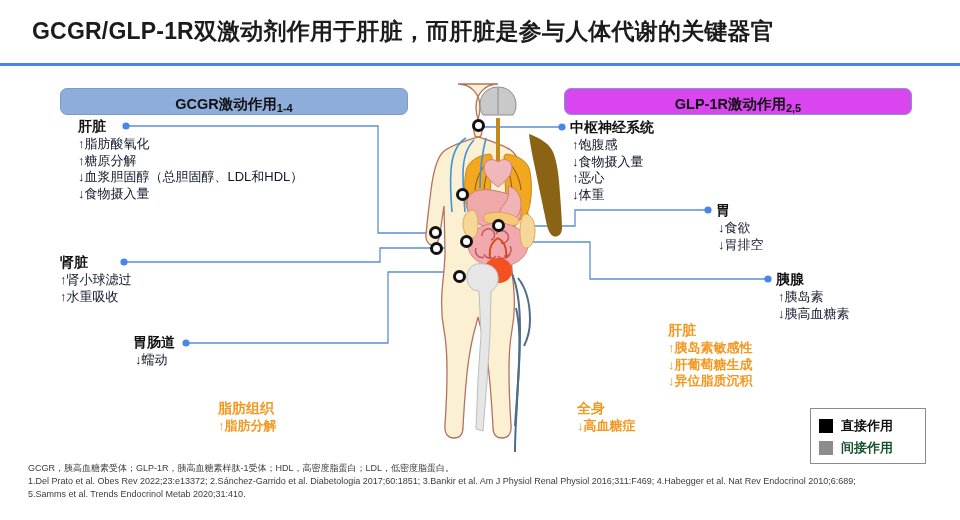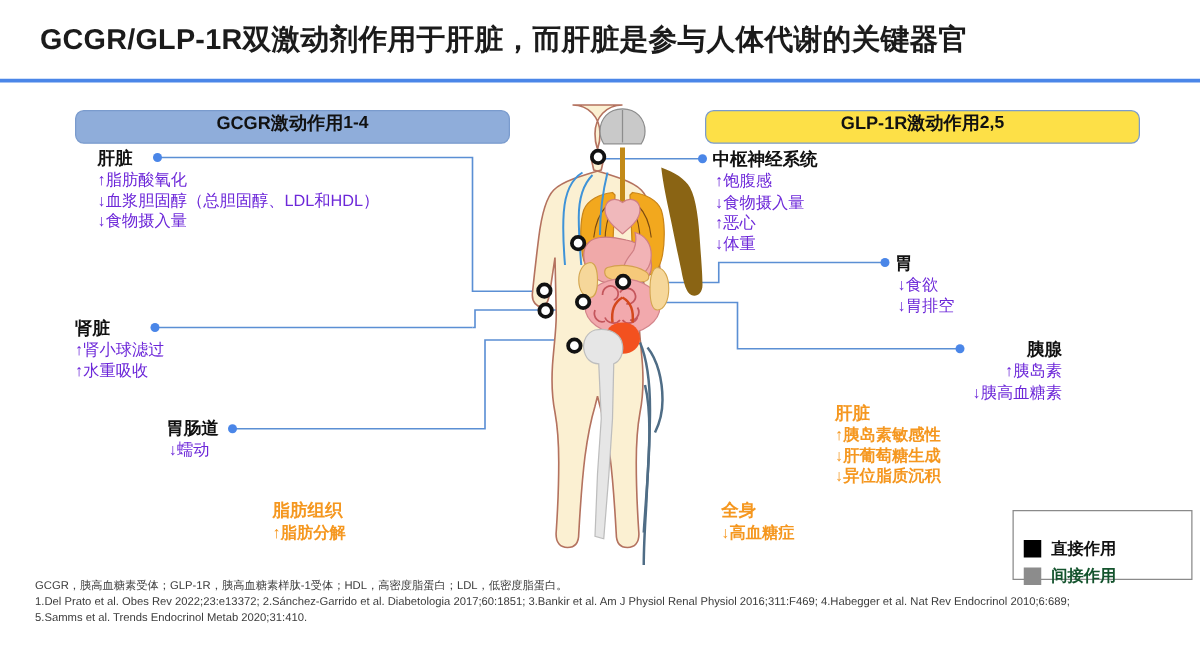--- a/index.html
+++ b/index.html
@@ -19,53 +19,53 @@
     color:#1b1b1b;white-space:nowrap;
   }
   .title-rule{
     position:absolute;left:0;top:63px;width:960px;height:3px;
     background:#4a86e8;
   }
 
   
   .panel-hd{
     position:absolute;height:27px;border-radius:7px;
-    display:flex;align-items:flex-start;justify-content:center;
+    display:flex;align-items:flex-end;justify-content:center;
     font-size:14.5px;font-weight:700;color:#111;
     box-sizing:border-box;
   }
   .panel-hd.left{
     left:60px;top:88px;width:348px;
     background:#8fadda;border:1px solid #7a9bcd;
   }
   .panel-hd.right{
     left:564px;top:88px;width:348px;
-    background:#fde047;border:1px solid #7a9bcd;
-  }
-  .panel-hd sup{font-size:14px;font-weight:700;}
+    background:#d946ef;border:1px solid #7a9bcd;
+  }
+  .panel-hd sup{font-size:11px;font-weight:700;}
 
   
   .blk{position:absolute;line-height:1.28;}
   .blk .hd{font-size:14px;font-weight:700;color:#111;}
-  .blk .ln{font-size:13px;color:#6d28d9;white-space:nowrap;}
+  .blk .ln{font-size:13px;color:#0f172a;white-space:nowrap;}
   .blk.orange .hd{color:#f5971f;}
   .blk.orange .ln{color:#f5971f;font-weight:700;}
   .blk.orange .hd{font-weight:700;}
 
   
   .ind{padding-left:2px;}
 
   
   .conn{position:absolute;pointer-events:none;}
 
   
   .legend{
-    position:absolute;left:810px;top:408px;width:144px;height:56px;
+    position:absolute;left:810px;top:408px;width:116px;height:56px;
     border:1px solid #8a8a8a;background:#fff;box-sizing:border-box;
-    padding:19px 8px;
+    padding:6px 8px;
   }
   .legend .row{display:flex;align-items:center;gap:8px;height:22px;}
   .legend .sw{width:14px;height:14px;display:inline-block;}
   .legend .sw.direct{background:#000;}
   .legend .sw.indirect{background:#8c8c8c;}
   .legend .lbl{font-size:13px;font-weight:700;}
   .legend .lbl.direct{color:#111;}
   .legend .lbl.indirect{color:#14532d;}
 
   
@@ -202,20 +202,21 @@
     <div class="marker hollow" style="left:31px;top:148px;"></div>
     <div class="marker hollow" style="left:62px;top:157px;"></div>
     <div class="marker hollow" style="left:32px;top:164px;"></div>
     <div class="marker hollow" style="left:55px;top:192px;"></div>
     <div class="marker hollow" style="left:58px;top:110px;"></div>
   </div>
 
   <div class="blk" style="left:78px;top:118px;">
     <div class="hd">肝脏</div>
     <div class="ln">↑脂肪酸氧化</div>
+    <div class="ln">↑糖原分解</div>
     <div class="ln">↓血浆胆固醇（总胆固醇、LDL和HDL）</div>
     <div class="ln">↓食物摄入量</div>
   </div>
 
   <div class="blk" style="left:60px;top:254px;">
     <div class="hd">肾脏</div>
     <div class="ln">↑肾小球滤过</div>
     <div class="ln">↑水重吸收</div>
   </div>
 
@@ -231,21 +232,21 @@
     <div class="ln ind">↑恶心</div>
     <div class="ln ind">↓体重</div>
   </div>
 
   <div class="blk" style="left:716px;top:202px;">
     <div class="hd">胃</div>
     <div class="ln ind">↓食欲</div>
     <div class="ln ind">↓胃排空</div>
   </div>
 
-  <div class="blk" style="left:776px;top:271px;text-align:right;">
+  <div class="blk" style="left:776px;top:271px;">
     <div class="hd">胰腺</div>
     <div class="ln ind">↑胰岛素</div>
     <div class="ln ind">↓胰高血糖素</div>
   </div>
 
   <div class="blk orange" style="left:668px;top:322px;">
     <div class="hd">肝脏</div>
     <div class="ln">↑胰岛素敏感性</div>
     <div class="ln">↓肝葡萄糖生成</div>
     <div class="ln">↓异位脂质沉积</div>

